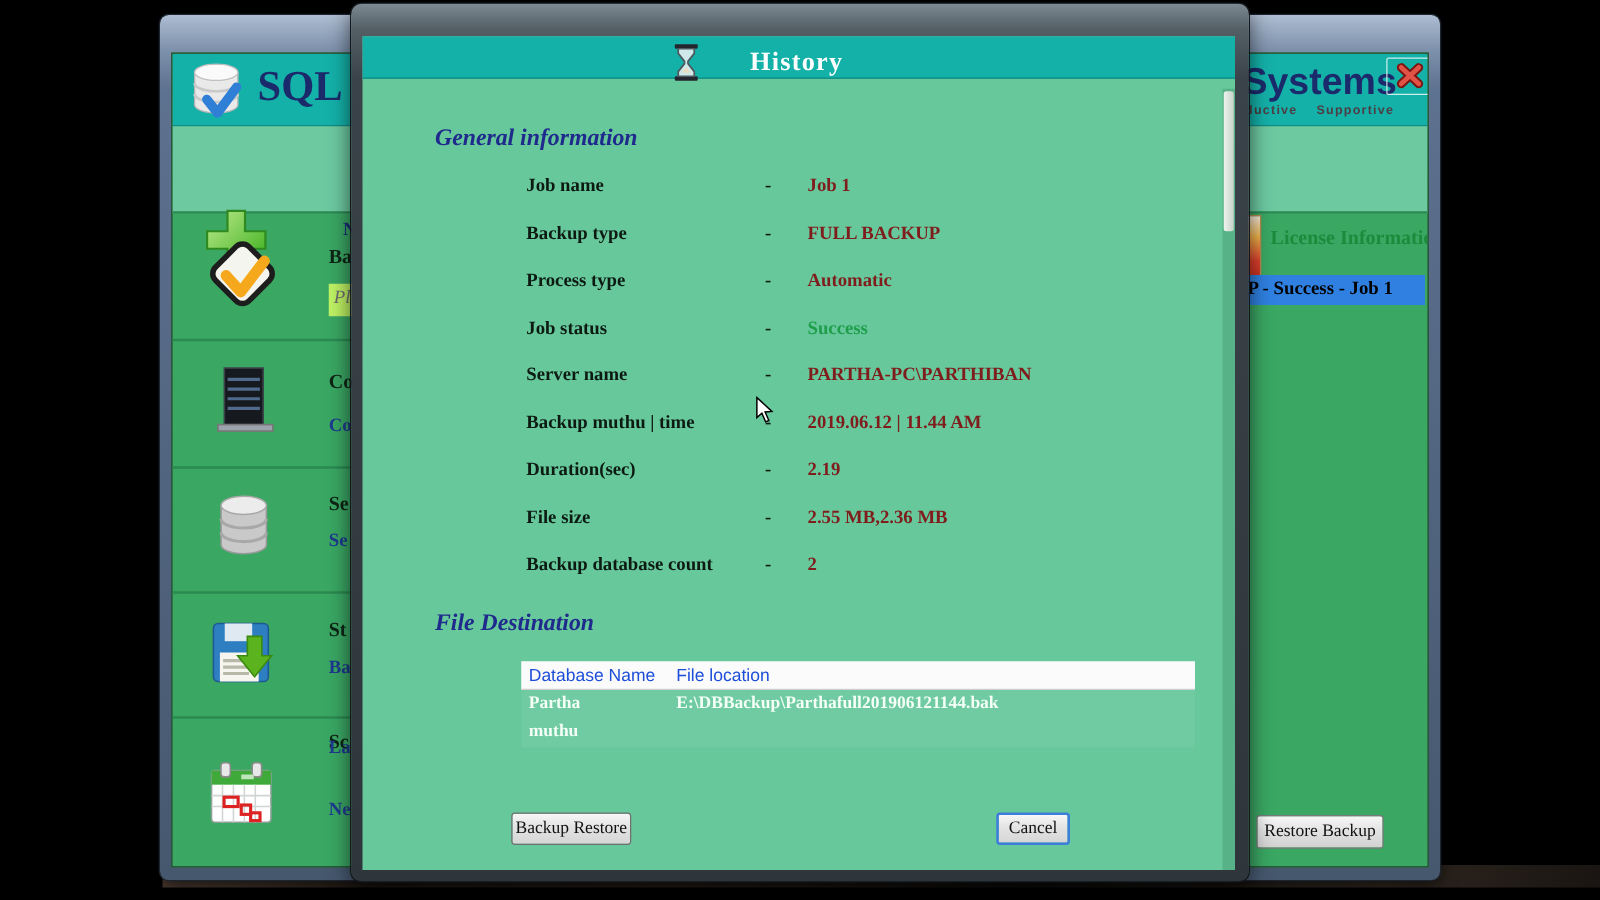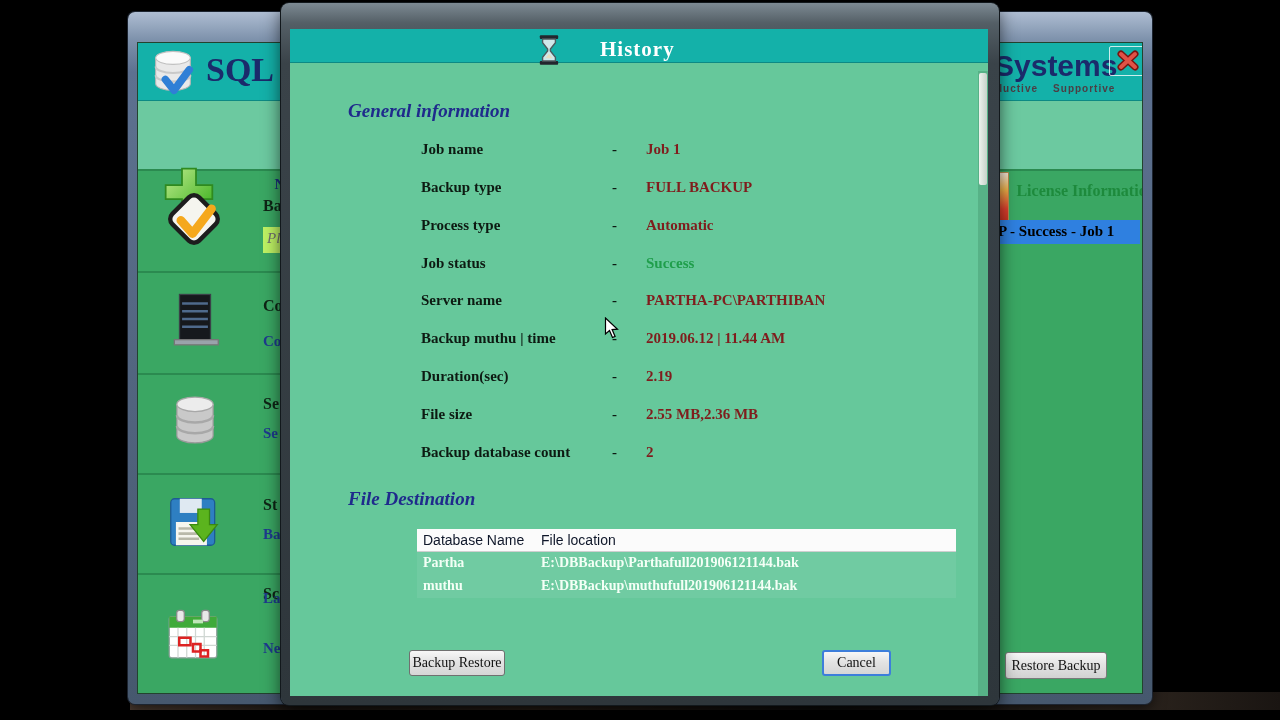--- a/index.html
+++ b/index.html
@@ -120,35 +120,35 @@
 
   .gi-row { position:absolute; left:131px; height:20px; width:540px; }
   .gi-label { position:absolute; left:0; font-weight:bold; font-size:15px; color:#0d1a12; white-space:pre; }
   .gi-dash  { position:absolute; left:191px; font-weight:bold; font-size:15px; color:#0d1a12; }
   .gi-value { position:absolute; left:225px; font-weight:bold; font-size:15px; color:#7f1d1d; white-space:pre; }
   .gi-value.val-green { color:#1f9e4b; }
 
   .fd-table { position:absolute; left:127px; top:500px; width:539px; background:rgba(255,255,255,.07); }
   .fd-header { height:23px; background:#fbfbfb; border-bottom:1px solid #cfcfcf; position:relative; }
   .fd-header span {
-    position:absolute; top:3px; font-family:"Liberation Sans", sans-serif; font-size:14px; color:#0f172a; white-space:pre;
+    position:absolute; top:3px; font-family:"Liberation Sans", sans-serif; font-size:14px; color:#1d4ed8; white-space:pre;
   }
   .fd-col1 { left:6px; } .fd-col2 { left:124px; }
   .fd-row { height:23px; position:relative; cursor:default; }
   .fd-row span { position:absolute; top:3px; font-weight:bold; font-size:14px; color:#f4fff6; white-space:pre; }
 
   .dlg-btn {
     position:absolute; top:621px; height:26px;
     background:linear-gradient(180deg,#f7f7f7,#e3e3e3 45%,#d6d6d6);
     border:1px solid #707070; border-radius:3px;
     font-family:"Liberation Serif", serif; font-size:14px; color:#111;
     display:flex; align-items:center; justify-content:center; cursor:pointer;
   }
   .btn-backup-restore { left:119px; width:96px; }
-  .btn-cancel { left:532px; width:69px; border:2px solid #3d7edb; }
+  .btn-cancel { left:507px; width:59px; border:2px solid #3d7edb; }
 
   .cursor { position:absolute; left:604px; top:317px; z-index:10; width:15px; height:22px; }
 </style>
 </head>
 <body>
 
 <div class="desktop-strip"></div>
 
 <div class="main-window">
   <div class="main-content">
@@ -320,21 +320,20 @@
       <div class="fd-header">
         <span class="fd-col1">Database Name</span>
         <span class="fd-col2">File location</span>
       </div>
       <div class="fd-row">
         <span class="fd-col1">Partha</span>
         <span class="fd-col2">E:\DBBackup\Parthafull201906121144.bak</span>
       </div>
       <div class="fd-row">
         <span class="fd-col1">muthu</span>
-        <span class="fd-col2">E:\DBBackup\muthufull201906121144.bak</span>
       </div>
     </div>
 
     <div class="dlg-btn btn-backup-restore">Backup Restore</div>
     <div class="dlg-btn btn-cancel">Cancel</div>
   </div>
 </div>
 
 <svg class="cursor" viewBox="0 0 14 22">
   <path d="M1 1 L1 17 L5 13.5 L8 20.5 L10.6 19.4 L7.6 12.6 L13 12.2 Z" fill="#ffffff" stroke="#000" stroke-width="1.2"></path>

